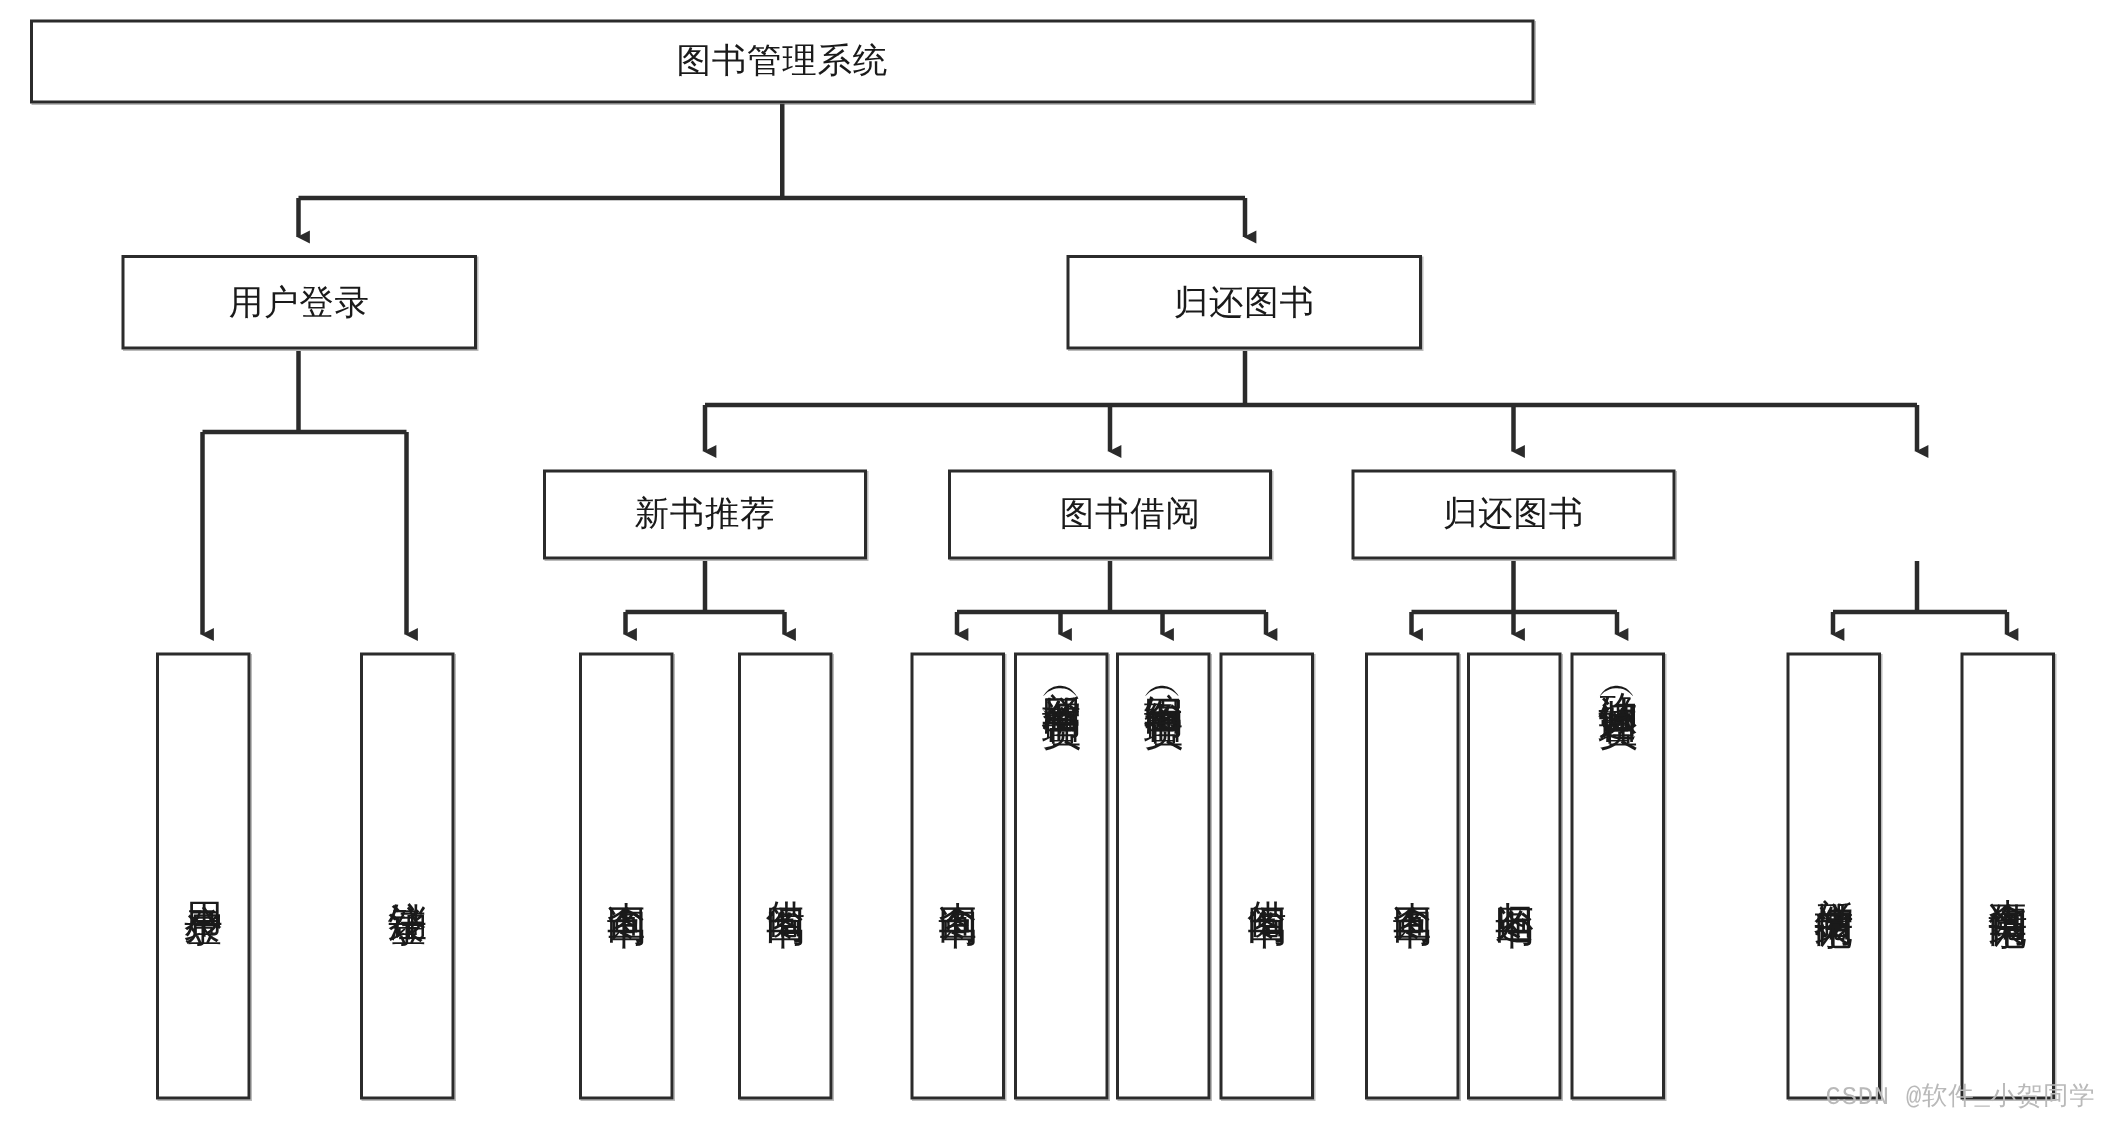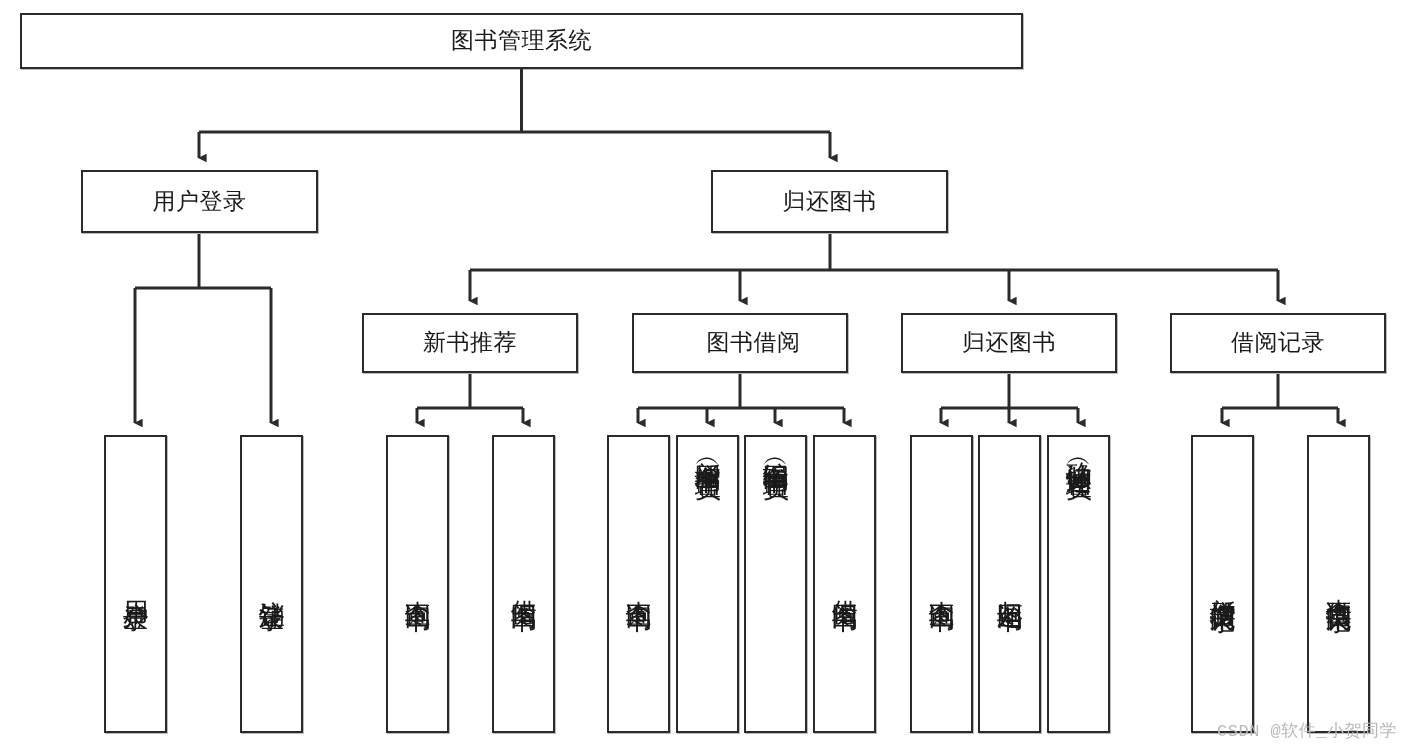--- a/index.html
+++ b/index.html
@@ -150,23 +150,20 @@
   </div>
 
   <div class="node horizontal" style="left:632px; top:313px; width:216px; height:60px;padding-left:27px;">
     <span class="node-label">图书借阅</span>
   </div>
 
   <div class="node horizontal" style="left:901px; top:313px; width:216px; height:60px;">
     <span class="node-label">归还图书</span>
   </div>
 
-  <div class="node horizontal" style="left:1170px; top:313px; width:216px; height:60px;">
-    <span class="node-label">借阅记录</span>
-  </div>
 
   <div class="node vertical centered" style="left:104px; top:435px; width:63px; height:298px;">
     <span class="node-label">用户登录</span>
   </div>
 
   <div class="node vertical centered" style="left:240px; top:435px; width:63px; height:298px;">
     <span class="node-label">注销登录</span>
   </div>
 
   <div class="node vertical centered" style="left:386px; top:435px; width:63px; height:298px;">

